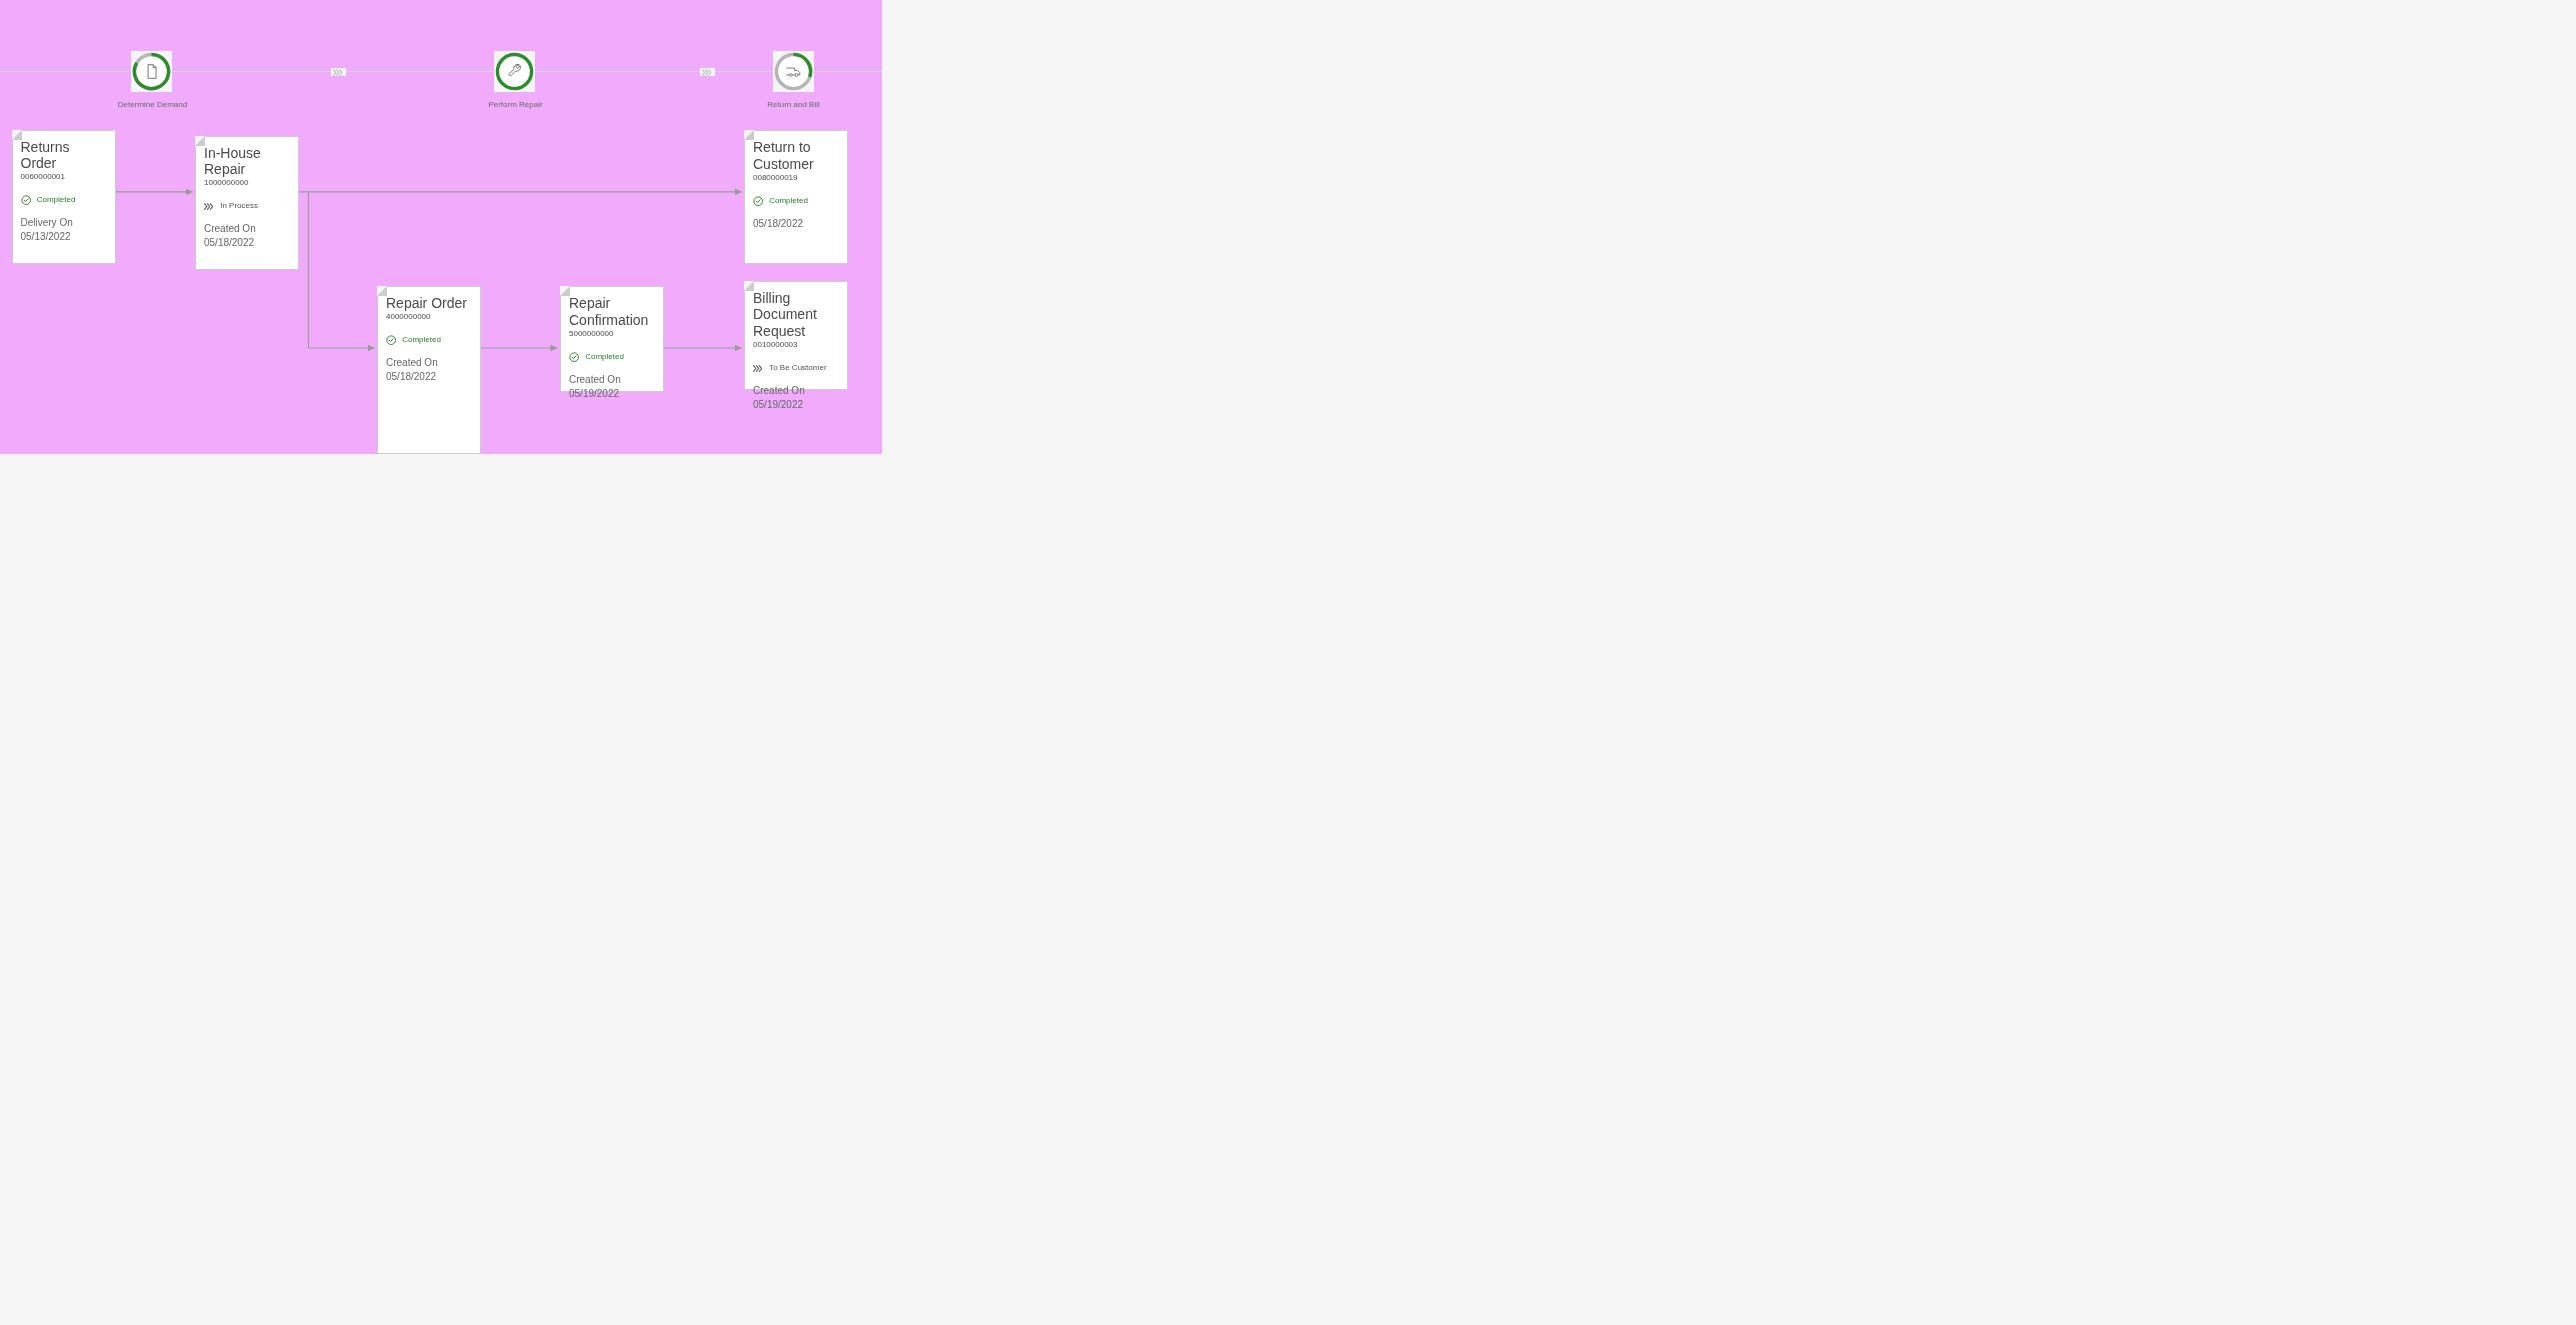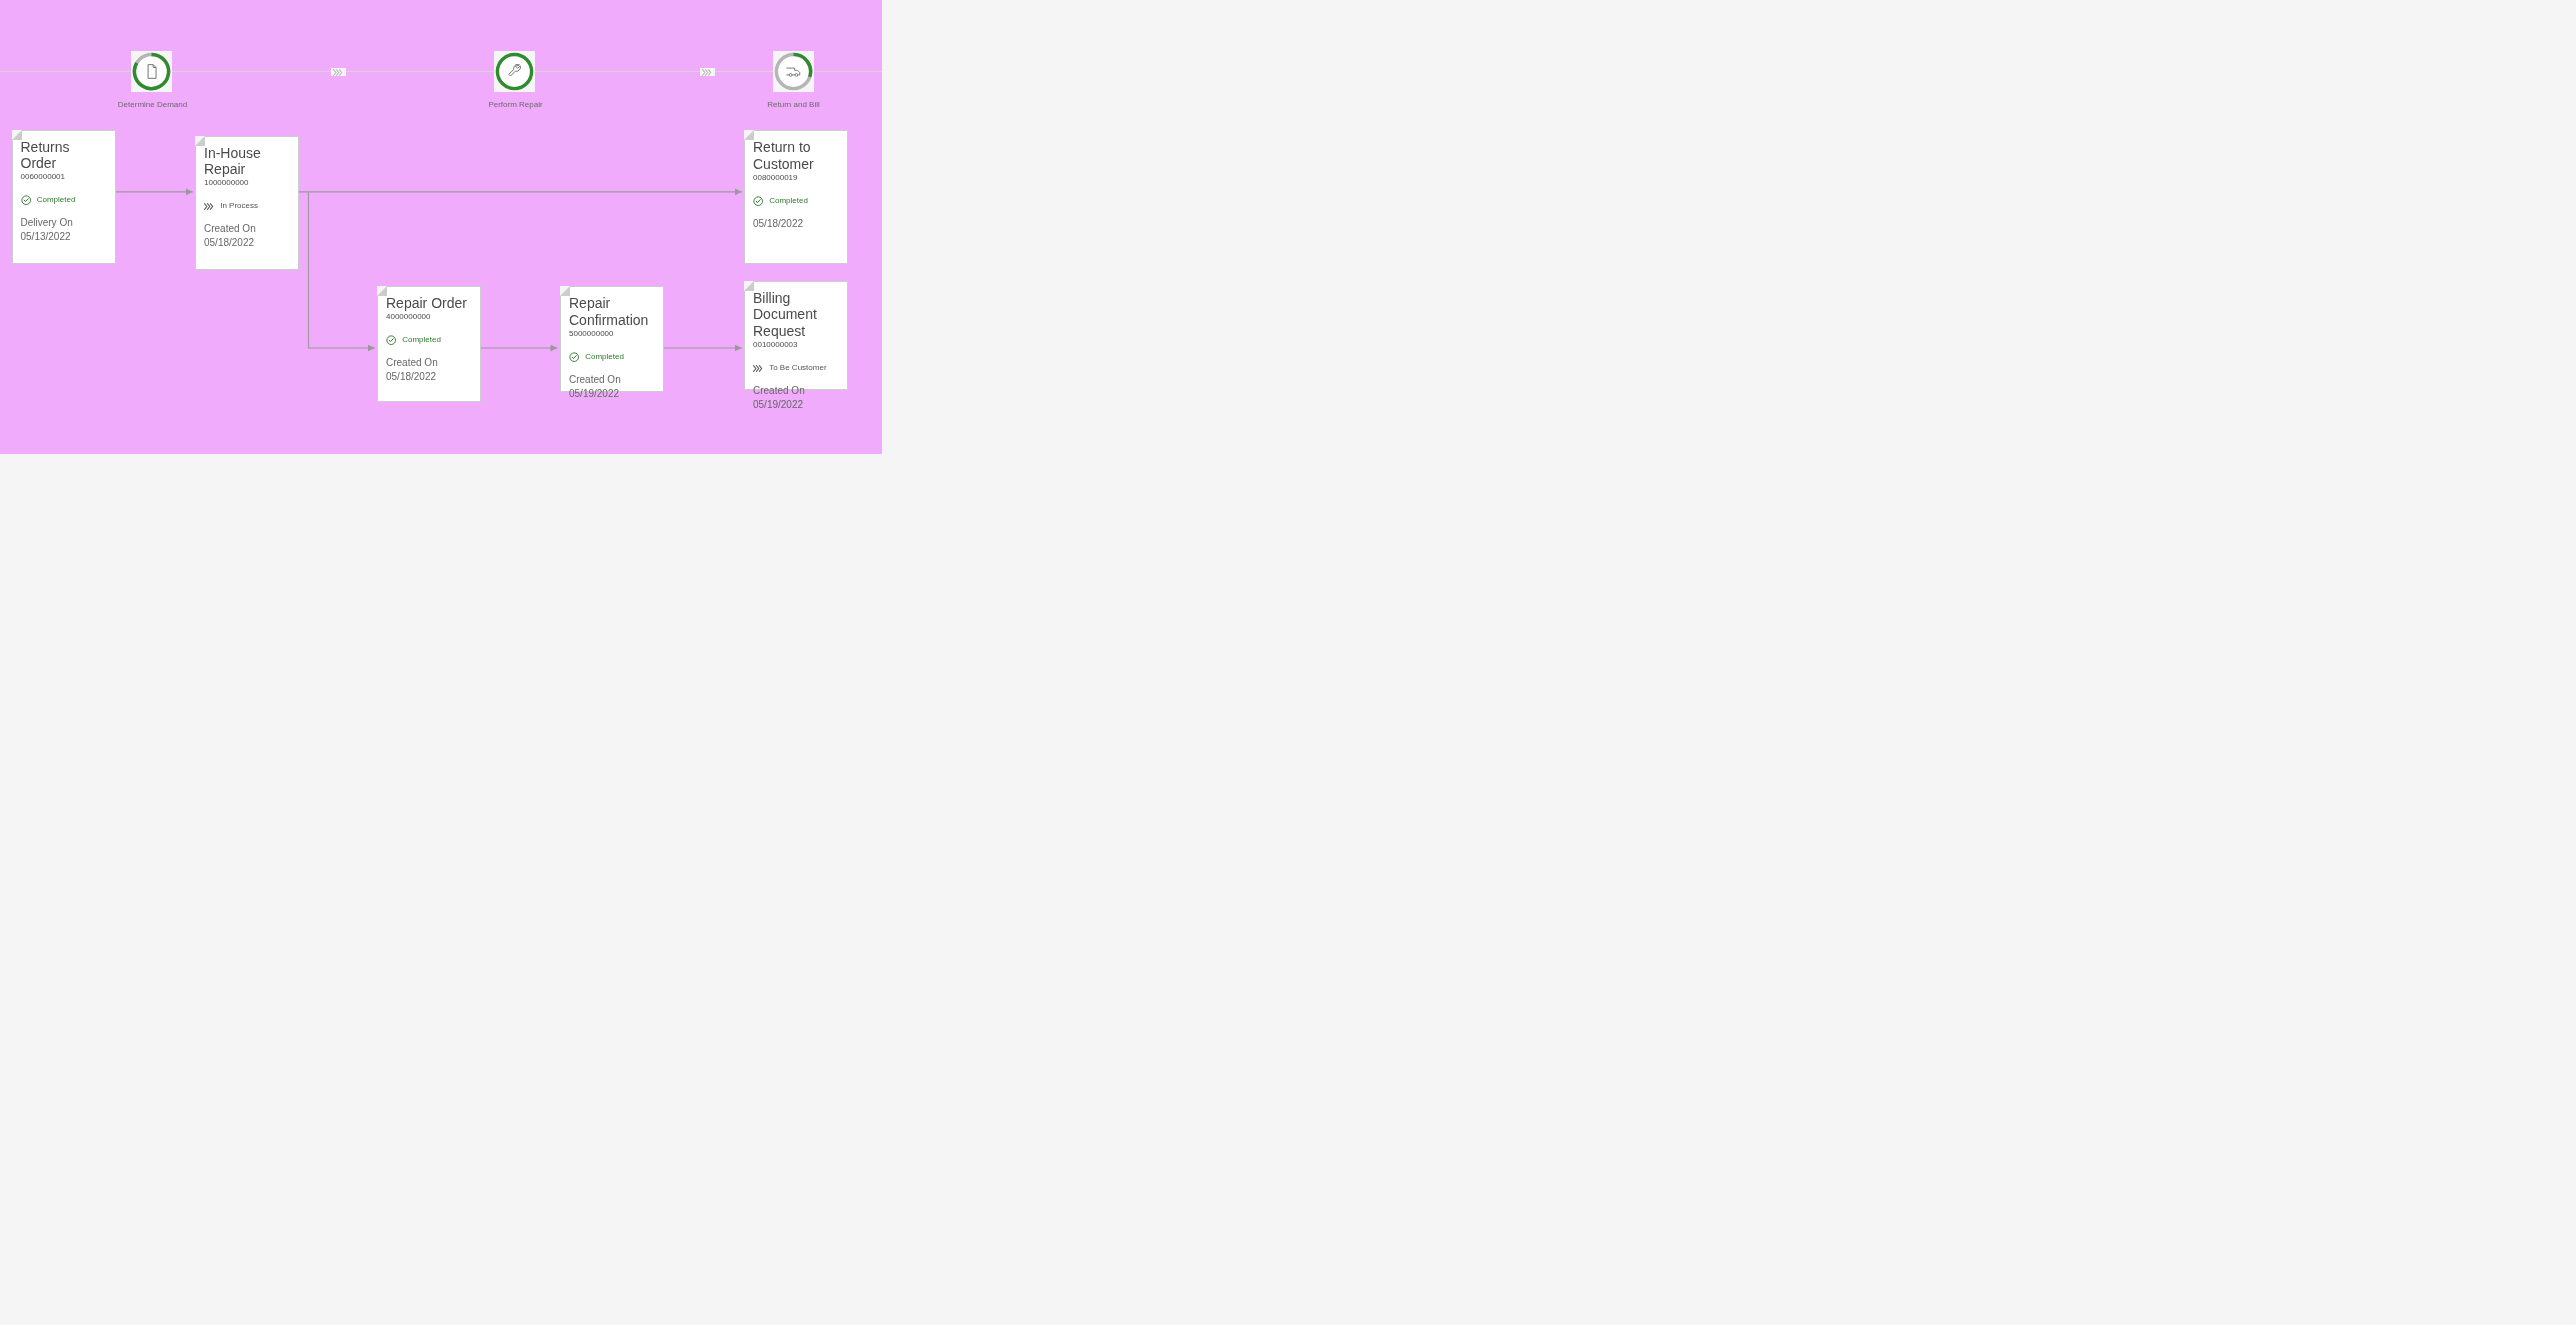--- a/index.html
+++ b/index.html
@@ -216,21 +216,21 @@
         <svg width="10.4" height="10.4" viewBox="0 0 18 18">
             <circle cx="9" cy="9" r="7.5" fill="none" stroke="#2c7a2c" stroke-width="1.6"></circle>
             <path d="M5.5 9 l2.2 2.4 L12.5 6.5" fill="none" stroke="#2c7a2c" stroke-width="1.7" stroke-linecap="round" stroke-linejoin="round"></path>
           </svg>
       </span>
       <span class="status-text status-completed">Completed</span>
     </div>
     <div class="date-value">05/18/2022</div>
   </div>
 
-  <div class="doc-card" style="left:377px; top:286px; height:116px">
+  <div class="doc-card" style="left:377px; top:286px; height:168px">
     <div class="doc-title">Repair Order</div>
     <div class="doc-id">4000000000</div>
     <div class="status-row">
       <span class="status-icon">
         <svg width="10.4" height="10.4" viewBox="0 0 18 18">
             <circle cx="9" cy="9" r="7.5" fill="none" stroke="#2c7a2c" stroke-width="1.6"></circle>
             <path d="M5.5 9 l2.2 2.4 L12.5 6.5" fill="none" stroke="#2c7a2c" stroke-width="1.7" stroke-linecap="round" stroke-linejoin="round"></path>
           </svg>
       </span>
       <span class="status-text status-completed">Completed</span>

